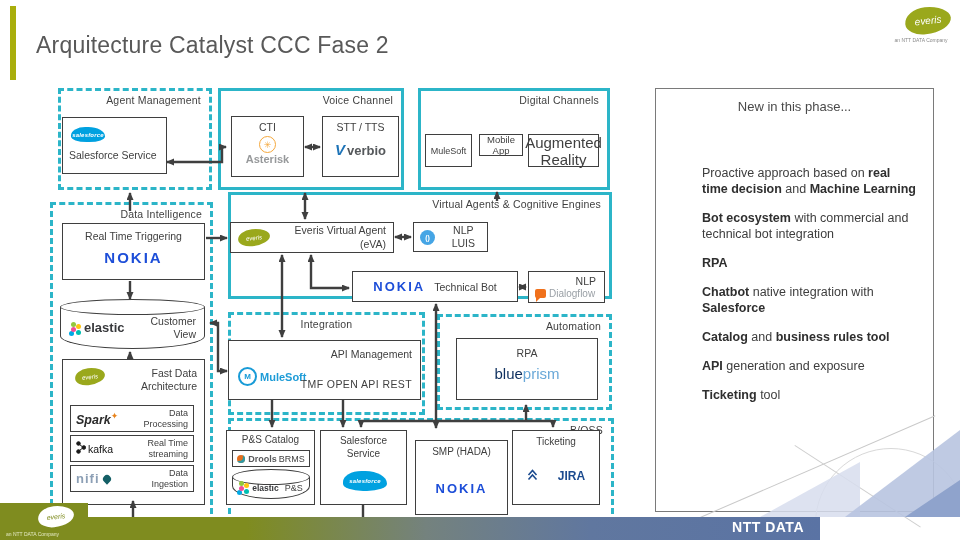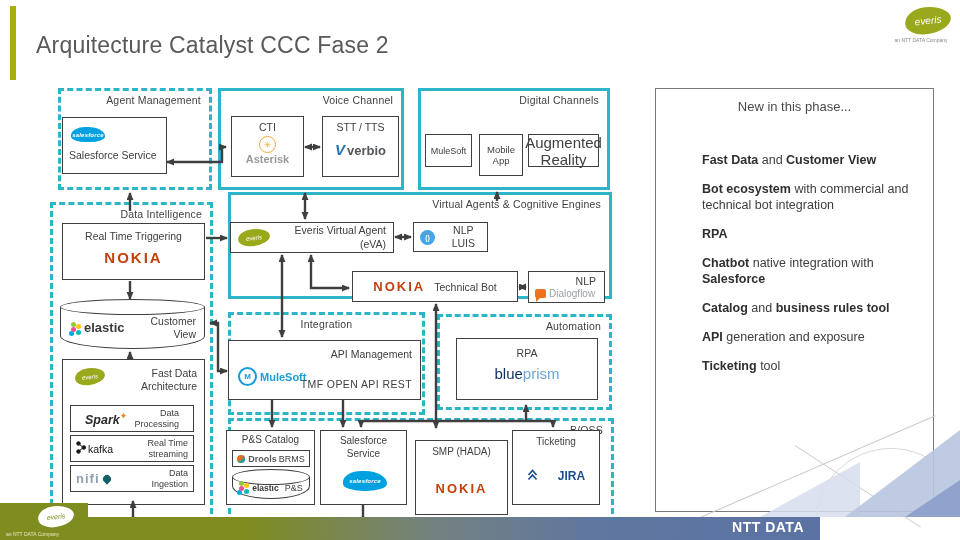--- a/index.html
+++ b/index.html
@@ -15,21 +15,21 @@
   .wbox{position:absolute;background:#fff;border:1.4px solid #3f3f3f;box-sizing:border-box;font-size:10.5px;color:#404040}
   .pre{white-space:pre-line}
   .t-ctr{text-align:center}
   .t-rt{text-align:right}
   
   .cyl{position:absolute;background:#fff;border:1.4px solid #3f3f3f;border-top:none;border-radius:0 0 50% 50%/0 0 13px 13px;box-sizing:border-box}
   .cyl::before{content:"";position:absolute;left:-1.4px;right:-1.4px;top:-8px;height:16px;background:#fff;
                border:1.4px solid #3f3f3f;border-radius:50%;box-sizing:border-box}
   .cyl>*{position:relative;z-index:1}
   
-  .nokia{font-weight:700;color:#c2410c;letter-spacing:2px}
+  .nokia{font-weight:700;color:#1d4ed8;letter-spacing:2px}
   .everis-blob{display:inline-flex;align-items:center;justify-content:center;background:#9aa81c;color:#fff;
                border-radius:46% 54% 58% 42%/55% 48% 52% 45%;transform:rotate(-6deg);font-size:7px;font-style:italic}
   .el-icon{display:inline-block;width:5px;height:5px;border-radius:50%;background:#f04e98;
            box-shadow:5px -3px 0 #fec514,5px 3px 0 #00bfb3,-2px 4px 0 #00a9e5,0 -5px 0 #93c83e;margin:4px 8px 0 2px}
   .el-txt{font-weight:700;color:#38393c}
   .sf-cloud{position:absolute;background:#00a1e0;border-radius:46% 54% 50% 50%/60% 70% 40% 40%;
             display:flex;align-items:center;justify-content:center}
   .sf-cloud i{color:#fff;font-size:6px;font-style:italic;font-weight:700;letter-spacing:.2px}
   .ast-circle{display:inline-flex;width:15px;height:15px;border:1.5px solid #f5a83c;border-radius:50%;
               align-items:center;justify-content:center;color:#f5a83c;font-size:9px}
@@ -105,21 +105,21 @@
     <span class="vb-v">V</span><span class="vb-txt">verbio</span>
   </div>
 </div>
 
 <div class="sect solid" style="left:418px;top:88px;width:192px;height:102px">
   <div class="slabel">Digital Channels</div>
 </div>
 <div class="wbox t-ctr" style="left:425px;top:134px;width:47px;height:33px;display:flex;align-items:center;justify-content:center;font-size:9px">
   <span>MuleSoft</span>
 </div>
-<div class="wbox t-ctr pre" style="left:479px;top:134px;width:44px;height:42px;display:flex;align-items:center;justify-content:center;font-size:9.5px">
+<div class="wbox t-ctr pre" style="left:479px;top:134px;width:44px;height:22px;display:flex;align-items:center;justify-content:center;font-size:9.5px">
   <span class="pre">Mobile
 App</span>
 </div>
 <div class="wbox t-ctr" style="left:528px;top:134px;width:71px;height:33px;display:flex;align-items:center;justify-content:center;font-size:15px">
   <span class="pre">Augmented
 Reality</span>
 </div>
 
 <div class="sect" style="left:50px;top:202px;width:163px;height:321px">
   <div class="slabel">Data Intelligence</div>
@@ -135,21 +135,21 @@
     <span class="pre t-rt" style="margin-left:auto;font-size:10.5px;line-height:1.2">Customer
 View</span>
   </div>
 </div>
 <div class="wbox" style="left:62px;top:359px;width:143px;height:146px">
   <span class="everis-blob" style="position:absolute;left:12px;top:8px;width:30px;height:17px;font-size:6px">
     <span>everis</span>
   </span>
   <div class="abs pre t-rt" style="right:7px;top:7px;font-size:10.5px;line-height:1.25">Fast Data
 Architecture</div>
-  <div class="wbox" style="left:7px;top:45px;width:124px;height:27px;border-width:1px;display:flex;align-items:center;padding:0 14px">
+  <div class="wbox" style="left:7px;top:45px;width:124px;height:27px;border-width:1px;display:flex;align-items:center;padding:0 5px">
     <span>
       <span class="spark-txt">Spark</span><span class="spark-star">✦</span>
     </span>
     <span class="pre t-rt" style="margin-left:auto;font-size:9px;line-height:1.2">Data
 Processing</span>
   </div>
   <div class="wbox" style="left:7px;top:75px;width:124px;height:27px;border-width:1px;display:flex;align-items:center;padding:0 5px">
     <span style="margin-right:2px">
       <svg width="10" height="13" viewBox="0 0 10 13">
           <g fill="#1a1a1a" stroke="#1a1a1a">
@@ -268,21 +268,24 @@
     </span>
     <span class="jira-txt">JIRA</span>
   </div>
 </div>
 
 <div class="panel" style="left:655px;top:88px;width:279px;height:424px;padding:10px 16px;box-sizing:border-box">
   <div class="t-ctr" style="font-size:13px;color:#4a4a4a">New in this phase...</div>
   <div style="height:38px"></div>
   <div class="bullet">
       <span class="chk"></span>
-      <span><b>Fast Data</b><span> and </span><b>Customer View</b></span>
+    </div>
+  <div class="bullet">
+      <span class="chk"></span>
+      <span><span>Proactive approach based on </span><b>real time decision</b><span> and </span><b>Machine Learning</b></span>
     </div>
   <div class="bullet">
       <span class="chk"></span>
       <span><b>Bot ecosystem</b><span> with commercial and technical bot integration</span></span>
     </div>
   <div class="bullet">
       <span class="chk"></span>
       <span><b>RPA</b></span>
     </div>
   <div class="bullet">

